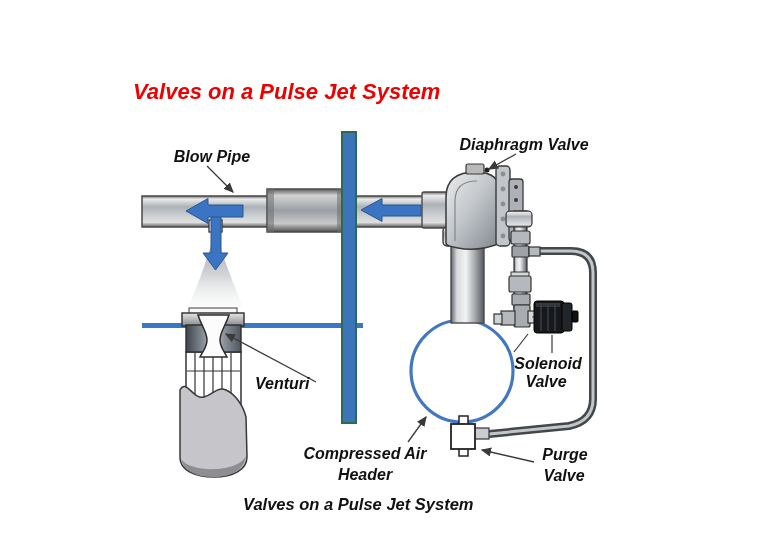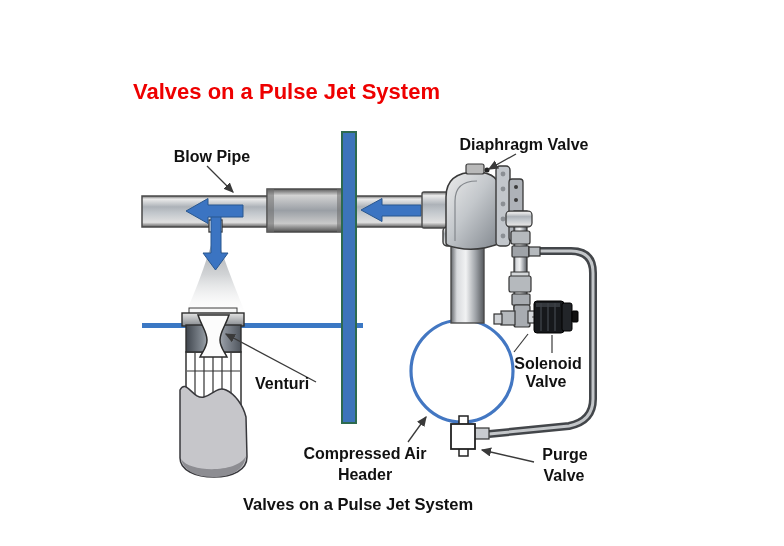--- a/index.html
+++ b/index.html
@@ -1,16 +1,16 @@
 <!DOCTYPE html>
 <html style="--title-red: #EE0000; --label-black: #111111; --arrow-blue: #3B74C2; --wall-blue: #3C74BA; --wall-outline-green: #2D6A4F; --tubesheet-blue: #3B78C4; --header-circle-blue: #4377C2; --leader-gray: #3A3A3A;"><head>
 <meta charset="utf-8">
 <style>
   html,body{margin:0;padding:0;background:#fff;}
-  .stage{position:relative;width:784px;height:546px;background:#fff;overflow:hidden;}
+  .stage{position:relative;width:784px;height:546px;background:#fff;overflow:hidden;font-style:italic;}
   svg{position:absolute;left:0;top:0;}
   text{font-family:"Liberation Sans",sans-serif;font-weight:bold;}
   .label{font-size:16px;fill:var(--label-black,#111);}
   .title-text{font-size:22px;fill:var(--title-red,#e00);}
   .caption-text{font-size:16.5px;fill:var(--label-black,#111);}
   .leader{stroke:var(--leader-gray,#3a3a3a);stroke-width:1.3;fill:none;}
   .leadline{stroke:var(--leader-gray,#3a3a3a);stroke-width:1.2;fill:none;}
   .arrow{fill:var(--arrow-blue,#3b74c2);stroke:#29578f;stroke-width:1;}
   .wall{fill:var(--wall-blue,#3c74ba);stroke:var(--wall-outline-green,#2d6a4f);stroke-width:2;}
   .tubesheet{fill:var(--tubesheet-blue,#3b78c4);}

